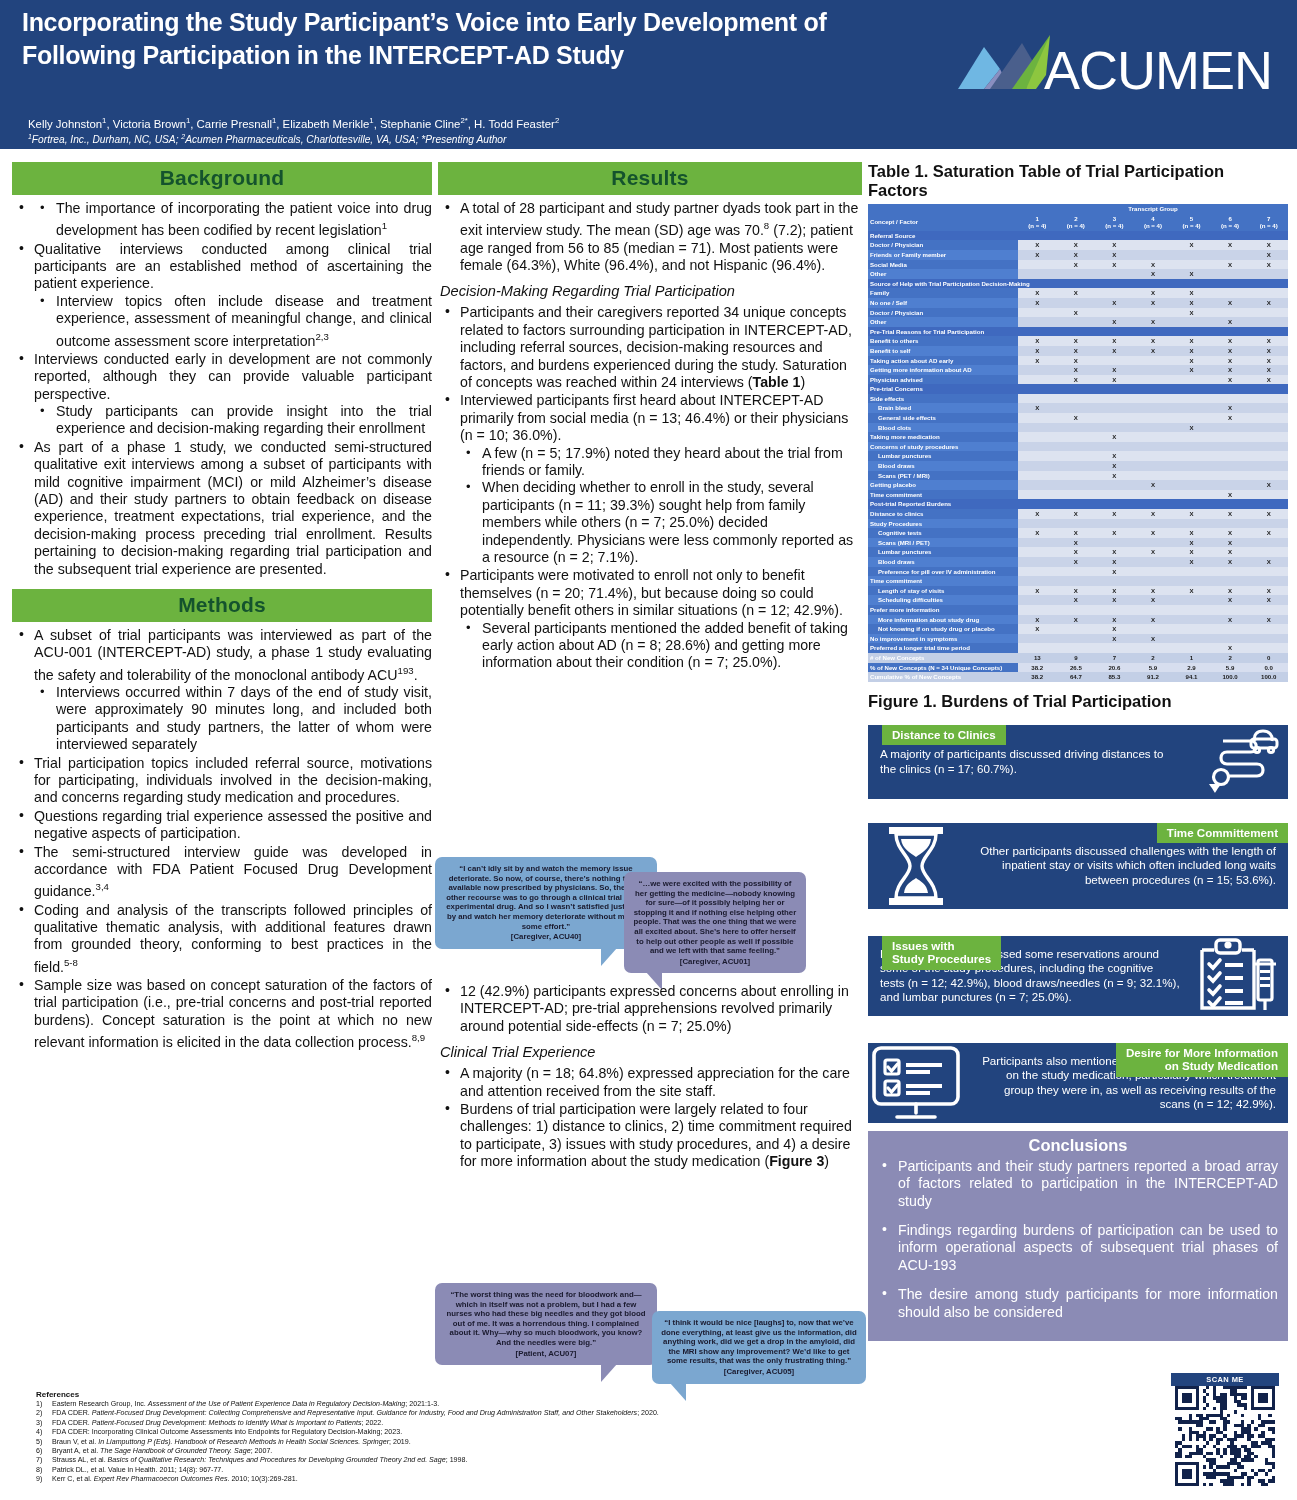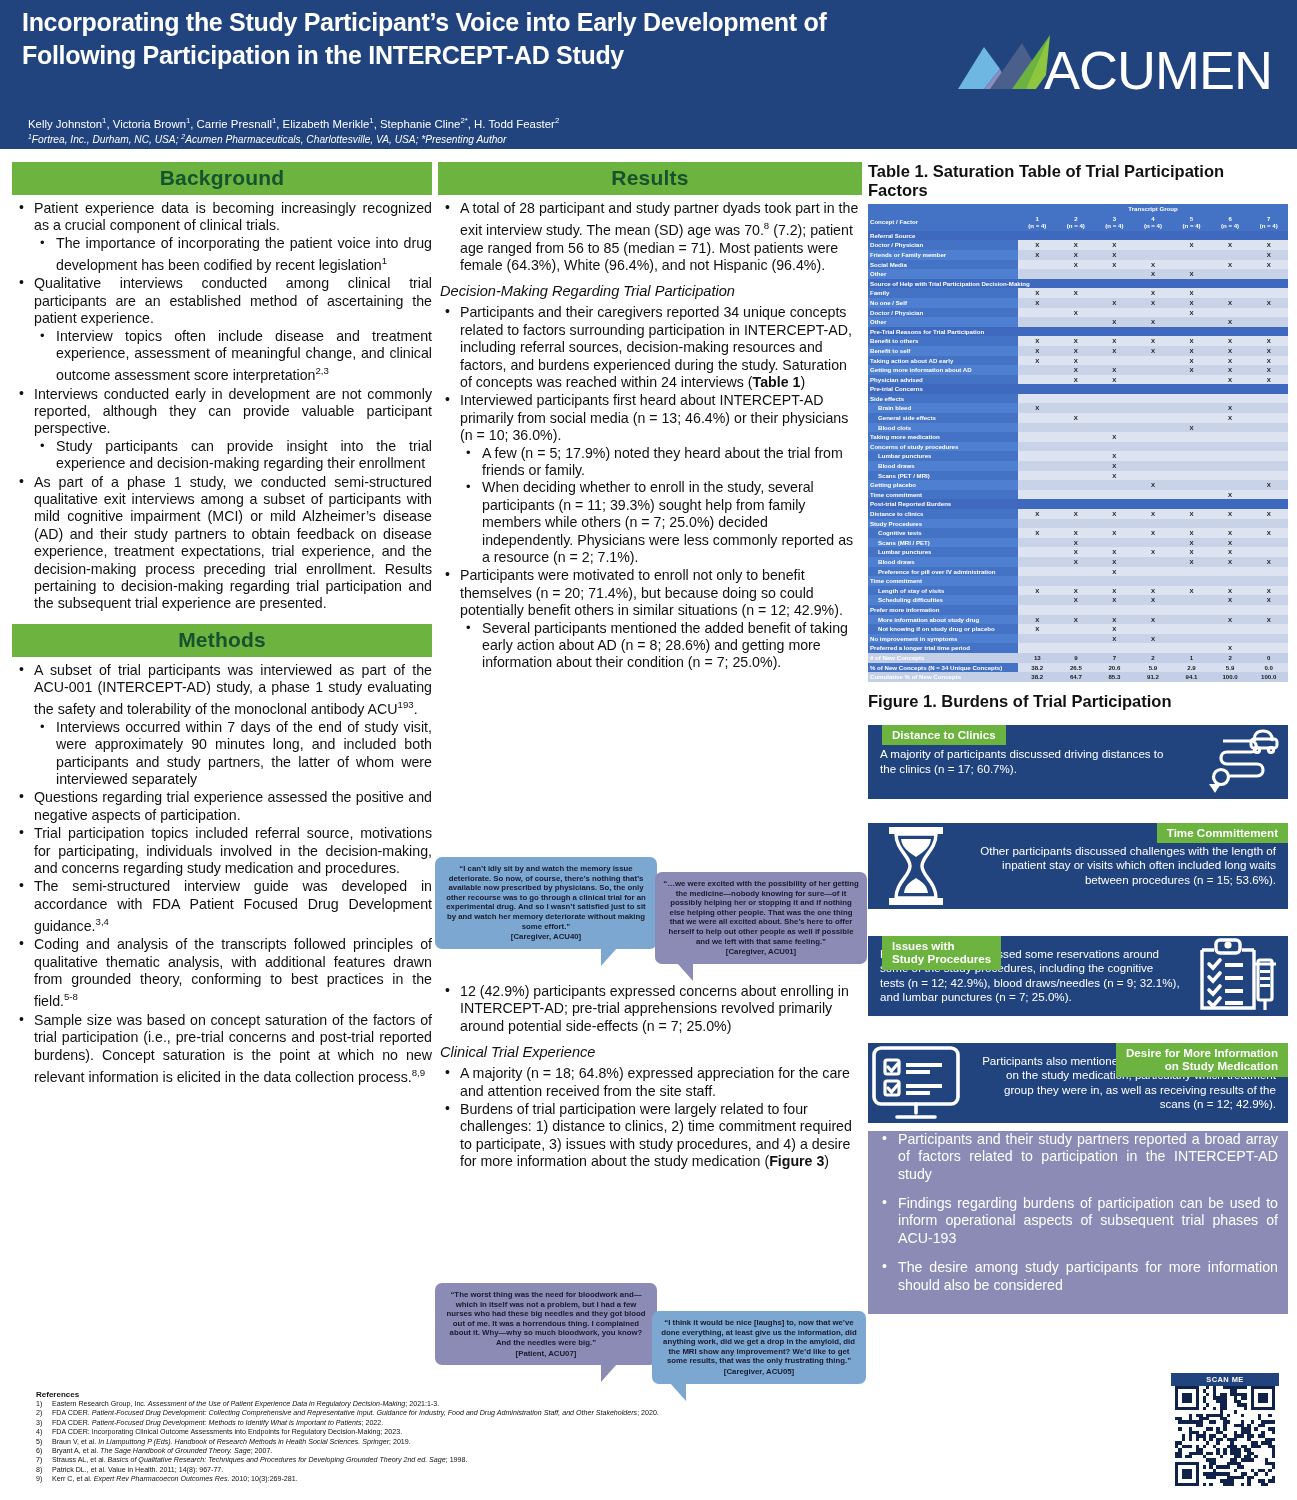--- a/index.html
+++ b/index.html
@@ -176,39 +176,39 @@
       <g fill="#ffffff" font-family="Liberation Sans, sans-serif" font-size="54" font-weight="400" letter-spacing="-1">
         <text x="104" y="62">ACUMEN</text>
       </g>
     </svg>
   </div>
 </div>
 
 <div class="col col-left">
   <div class="sec-head">Background</div>
   <ul class="bl" id="background-list">
-      <li><span>Patient experience data is becoming increasingly recognized as a crucial component of clinical trials.</span><ul>
+      <li><ul>
           <li>The importance of incorporating the patient voice into drug development has been codified by recent legislation<span class="sup">1</span></li>
         </ul></li>
       <li><span>Qualitative interviews conducted among clinical trial participants are an established method of ascertaining the patient experience.</span><ul>
           <li>Interview topics often include disease and treatment experience, assessment of meaningful change, and clinical outcome assessment score interpretation<span class="sup">2,3</span></li>
         </ul></li>
       <li><span>Interviews conducted early in development are not commonly reported, although they can provide valuable participant perspective.</span><ul>
           <li>Study participants can provide insight into the trial experience and decision-making regarding their enrollment</li>
         </ul></li>
       <li><span>As part of a phase 1 study, we conducted semi-structured qualitative exit interviews among a subset of participants with mild cognitive impairment (MCI) or mild Alzheimer’s disease (AD) and their study partners to obtain feedback on disease experience, treatment expectations, trial experience, and the decision-making process preceding trial enrollment. Results pertaining to decision-making regarding trial participation and the subsequent trial experience are presented.</span></li>
     </ul>
 
   <div class="sec-head" style="margin-top:11px;">Methods</div>
   <ul class="bl" id="methods-list">
       <li><span>A subset of trial participants was interviewed as part of the ACU-001 (INTERCEPT-AD) study, a phase 1 study evaluating the safety and tolerability of the monoclonal antibody ACU<span class="sup">193</span>.</span><ul>
           <li>Interviews occurred within 7 days of the end of study visit, were approximately 90 minutes long, and included both participants and study partners, the latter of whom were interviewed separately</li>
         </ul></li>
+      <li><span>Trial participation topics included referral source, motivations for participating, individuals involved in the decision-making, and concerns regarding study medication and procedures.</span></li>
       <li><span>Questions regarding trial experience assessed the positive and negative aspects of participation.</span></li>
-      <li><span>Trial participation topics included referral source, motivations for participating, individuals involved in the decision-making, and concerns regarding study medication and procedures.</span></li>
       <li><span>The semi-structured interview guide was developed in accordance with FDA Patient Focused Drug Development guidance.<span class="sup">3,4</span></span></li>
       <li><span>Coding and analysis of the transcripts followed principles of qualitative thematic analysis, with additional features drawn from grounded theory, conforming to best practices in the field.<span class="sup">5-8</span></span></li>
       <li><span>Sample size was based on concept saturation of the factors of trial participation (i.e., pre-trial concerns and post-trial reported burdens). Concept saturation is the point at which no new relevant information is elicited in the data collection process.<span class="sup">8,9</span></span></li>
     </ul>
 </div>
 
 <div class="refs">
   <div class="refs-title">References</div>
   <ol id="refs-list">
       <li><span class="num">1)</span>Eastern Research Group, Inc. <i>Assessment of the Use of Patient Experience Data in Regulatory Decision-Making</i>; 2021:1-3.</li>
@@ -240,21 +240,21 @@
         </ul></li>
     </ul>
 </div>
 
 <div class="bubble blue" id="q1" style="left:435px; top:857px; width:222px;">
   <span>“I can’t idly sit by and watch the memory issue deteriorate. So now, of course, there’s nothing that’s available now prescribed by physicians. So, the only other recourse was to go through a clinical trial for an experimental drug. And so I wasn’t satisfied just to sit by and watch her memory deteriorate without making some effort.”</span>
   <span class="attrib">[Caregiver, ACU40]</span>
   <div class="tail" style="left:166px; bottom:-17px; border-left:16px solid #7ba7d0; border-bottom:18px solid transparent;"></div>
 </div>
 
-<div class="bubble purple" id="q2" style="left:655px; top:872px; width:212px;">
+<div class="bubble purple" id="q2" style="left:624px; top:872px; width:182px;">
   <span>“…we were excited with the possibility of her getting the medicine—nobody knowing for sure—of it possibly helping her or stopping it and if nothing else helping other people. That was the one thing that we were all excited about. She’s here to offer herself to help out other people as well if possible and we left with that same feeling.”</span>
   <span class="attrib">[Caregiver, ACU01]</span>
   <div class="tail" style="left:22px; bottom:-17px; border-right:16px solid #8b8bb5; border-bottom:18px solid transparent;"></div>
 </div>
 
 <div class="col" style="left:438px; top:978px; width:424px;">
   <ul class="bl nojust" id="results-block2">
       <li><span>12 (42.9%) participants expressed concerns about enrolling in INTERCEPT-AD; pre-trial apprehensions revolved primarily around potential side-effects (n = 7; 25.0%)</span></li>
     </ul>
   <div class="subhead-ital">Clinical Trial Experience</div>
@@ -828,20 +828,21 @@
                 <rect x="37" y="48" width="24" height="4"></rect>
               </g>
             </svg>
           </div>
           <div class="panel-text" style="text-align: right;">Participants also mentioned a desire for more information on the study medication, particularly which treatment group they were in, as well as receiving results of the scans (n = 12; 42.9%).</div>
         </div>
       </div>
     </div>
 
   <div class="concl">
+    <div class="concl-head">Conclusions</div>
     <ul id="concl-list">
         <li>Participants and their study partners reported a broad array of factors related to participation in the INTERCEPT-AD study</li>
         <li>Findings regarding burdens of participation can be used to inform operational aspects of subsequent trial phases of ACU-193</li>
         <li>The desire among study participants for more information should also be considered</li>
       </ul>
   </div>
 </div>
 
 <div class="qr-wrap">
   <div class="qr-label">SCAN ME</div>

